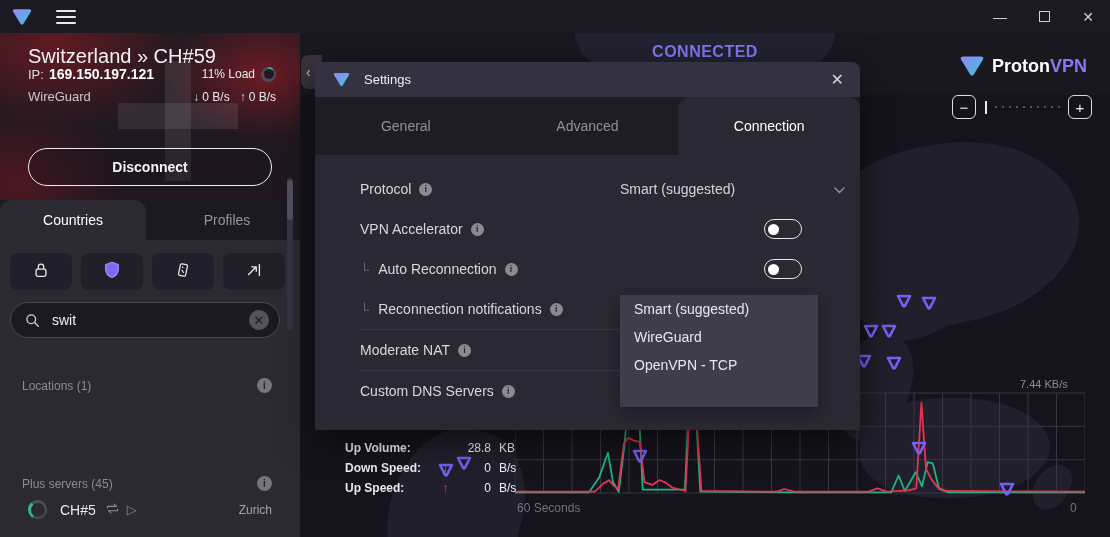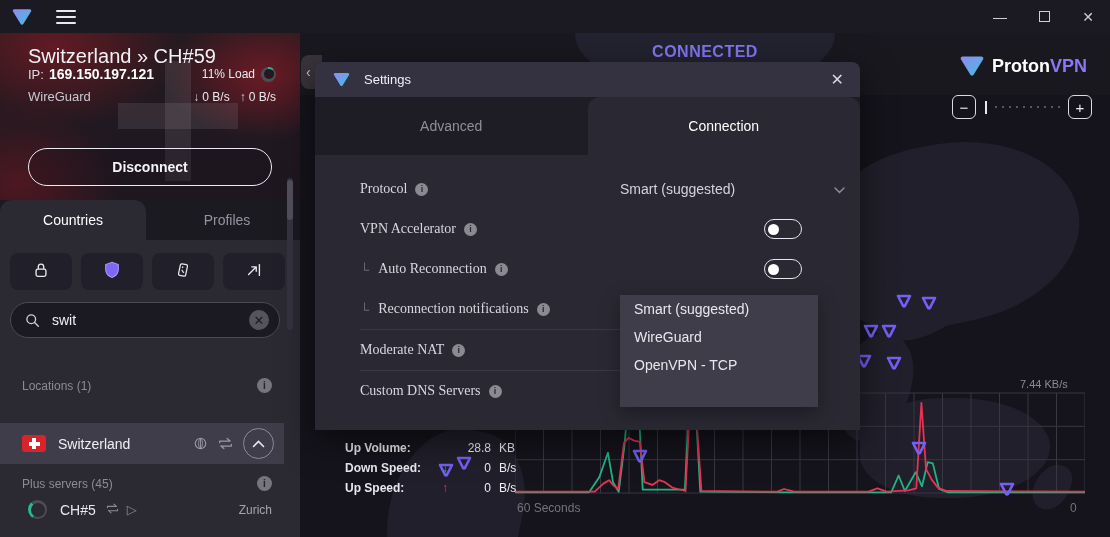--- a/index.html
+++ b/index.html
@@ -97,21 +97,21 @@
   
   .modal{position:absolute;left:315px;top:62px;width:545px;height:368px;z-index:20;border-radius:8px 8px 2px 2px;box-shadow:0 10px 35px rgba(0,0,0,.55);}
   .modal-header{position:absolute;left:0;top:0;width:545px;height:35px;background:#343241;border-radius:8px 8px 0 0;display:flex;align-items:center;}
   .modal-title{margin-left:14px;font-size:13px;color:#f0eff5;}
   .modal-close{margin-left:auto;margin-right:16px;font-size:16px;color:#d8d7de;cursor:pointer;}
   .modal-tabs{position:absolute;left:0;top:35px;width:545px;height:58px;background:#1e1c25;display:flex;}
   .modal-tab{flex:1;display:flex;align-items:center;justify-content:center;font-size:14px;color:#8f8e9b;cursor:pointer;}
   .modal-tab.active{background:#2a2933;border-radius:12px 12px 0 0;color:#fff;}
   .modal-body{position:absolute;left:0;top:93px;width:545px;height:275px;background:#2a2933;box-sizing:border-box;padding:14px 58px 0 45px;}
   .set-row{height:40px;display:flex;align-items:center;position:relative;}
-  .set-label{font-size:14px;color:#d8d7e0;font-family:Liberation Serif, serif;}
+  .set-label{font-size:14px;color:#d8d7e0;}
   .tree-glyph{color:#6b6a76;font-size:13px;margin-right:9px;}
   .set-info{margin-left:8px;width:13px;height:13px;border-radius:50%;background:#8b8a93;color:#2a2933;font-size:9px;font-weight:bold;display:flex;align-items:center;justify-content:center;}
   .toggle{margin-left:auto;width:36px;height:18px;border:1.5px solid #e7e6ec;border-radius:11px;position:relative;box-sizing:content-box;cursor:pointer;flex:0 0 auto;}
   .toggle::after{content:"";position:absolute;left:3px;top:3.5px;width:11px;height:11px;border-radius:50%;background:#fff;}
   .set-divider{height:1px;background:#3a3944;}
   .select-ctl{position:absolute;left:260px;top:6px;width:227px;height:28px;display:flex;align-items:center;cursor:pointer;}
   .select-value{font-size:14px;color:#d4d3dd;}
   .select-chev{margin-left:auto;margin-right:2px;}
   .dropdown{position:absolute;left:305px;top:140px;width:198px;height:112px;background:#3f3d4a;z-index:25;box-shadow:0 6px 18px rgba(0,0,0,.35);}
   .dropdown-item{height:28px;display:flex;align-items:center;padding-left:14px;font-size:14px;color:#e8e7ed;cursor:pointer;}
@@ -210,38 +210,20 @@
         </svg>
         <input class="search-input" value="swit" style="">
         <div class="search-clear">✕</div>
       </div>
 
       <div class="list-header" style="top:138px;">
         <span>Locations (1)</span>
         <span class="info-dot">i</span>
       </div>
 
-      <div class="country-row">
-        <span class="flag"></span>
-        <span class="country-name">Switzerland</span>
-        <span class="row-icons">
-          <svg width="15" height="15" viewBox="0 0 20 20">
-            <circle cx="10" cy="10" r="7" fill="none" stroke="#9a99a4" stroke-width="1.5"></circle>
-            <path d="M10 3 C6.5 6.5 6.5 13.5 10 17 M10 3 C13.5 6.5 13.5 13.5 10 17 M10 3 V17" fill="none" stroke="#9a99a4" stroke-width="1.2"></path>
-          </svg>
-          <svg width="17" height="15" viewBox="0 0 20 18">
-            <path d="M3 6 H15 M12 3 L15.5 6 M3 6 v2 M17 12 H5 M8 15 L4.5 12 M17 12 v-2" fill="none" stroke="#9a99a4" stroke-width="1.5" stroke-linecap="round" stroke-linejoin="round"></path>
-          </svg>
-          <span class="chev-circle">
-            <svg width="13" height="8" viewBox="0 0 13 8">
-              <path d="M1.5 6.5 L6.5 1.5 L11.5 6.5" fill="none" stroke="#e9e8ee" stroke-width="1.6" stroke-linecap="round"></path>
-            </svg>
-          </span>
-        </span>
-      </div>
 
       <div class="list-header" style="top:236px;">
         <span>Plus servers (45)</span>
         <span class="info-dot">i</span>
       </div>
 
       <div id="server-rows">
           <div class="server-row" style="top: 252px;">
             <span class="load-ring"></span>
             <span class="server-name">CH#5</span>
@@ -394,20 +376,21 @@
 
   <div class="modal">
     <div class="modal-header">
       <svg width="17" height="15" viewBox="0 0 24 22" style="margin-left:18px;">
         <path d="M2.6 1.5h18.8a1.9 1.9 0 0 1 1.6 2.9l-9.4 15.3a1.9 1.9 0 0 1-3.2 0L1 4.4a1.9 1.9 0 0 1 1.6-2.9z" fill="url(#lg1)"></path>
       </svg>
       <span class="modal-title">Settings</span>
       <span class="modal-close">✕</span>
     </div>
     <div class="modal-tabs" id="modal-tabs">
+        <div class="modal-tab">General</div>
         <div class="modal-tab">Advanced</div>
         <div class="modal-tab active">Connection</div>
       </div>
     <div class="modal-body" id="modal-body">
       <div class="set-row">
           <span class="set-label">Protocol</span>
           <span class="set-info">i</span>
           <span class="select-ctl">
             <span class="select-value">Smart (suggested)</span>
             <span class="select-chev"><svg width="11" height="7" viewBox="0 0 11 7">

